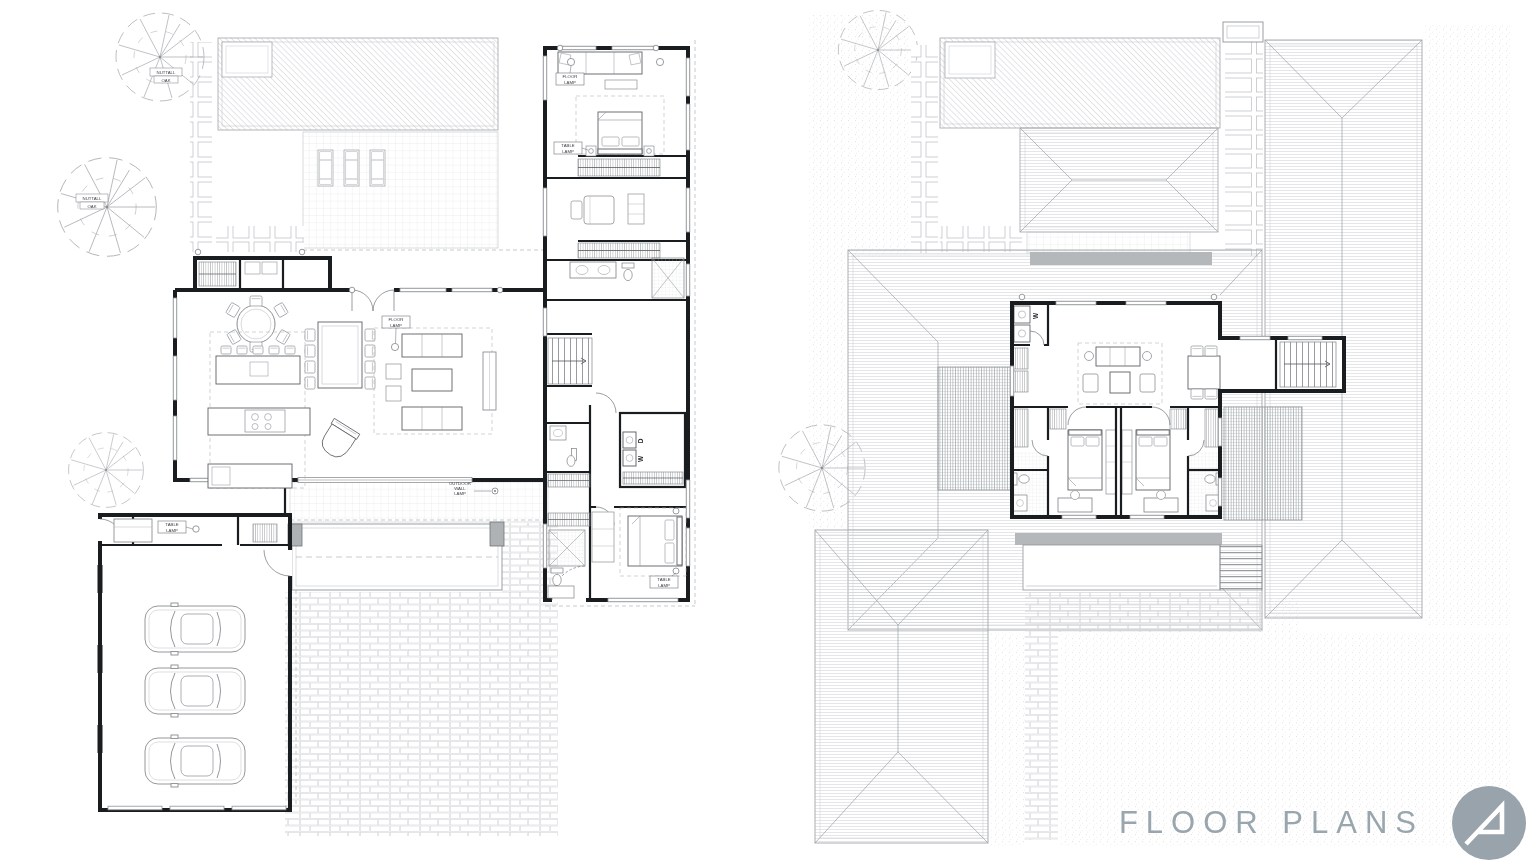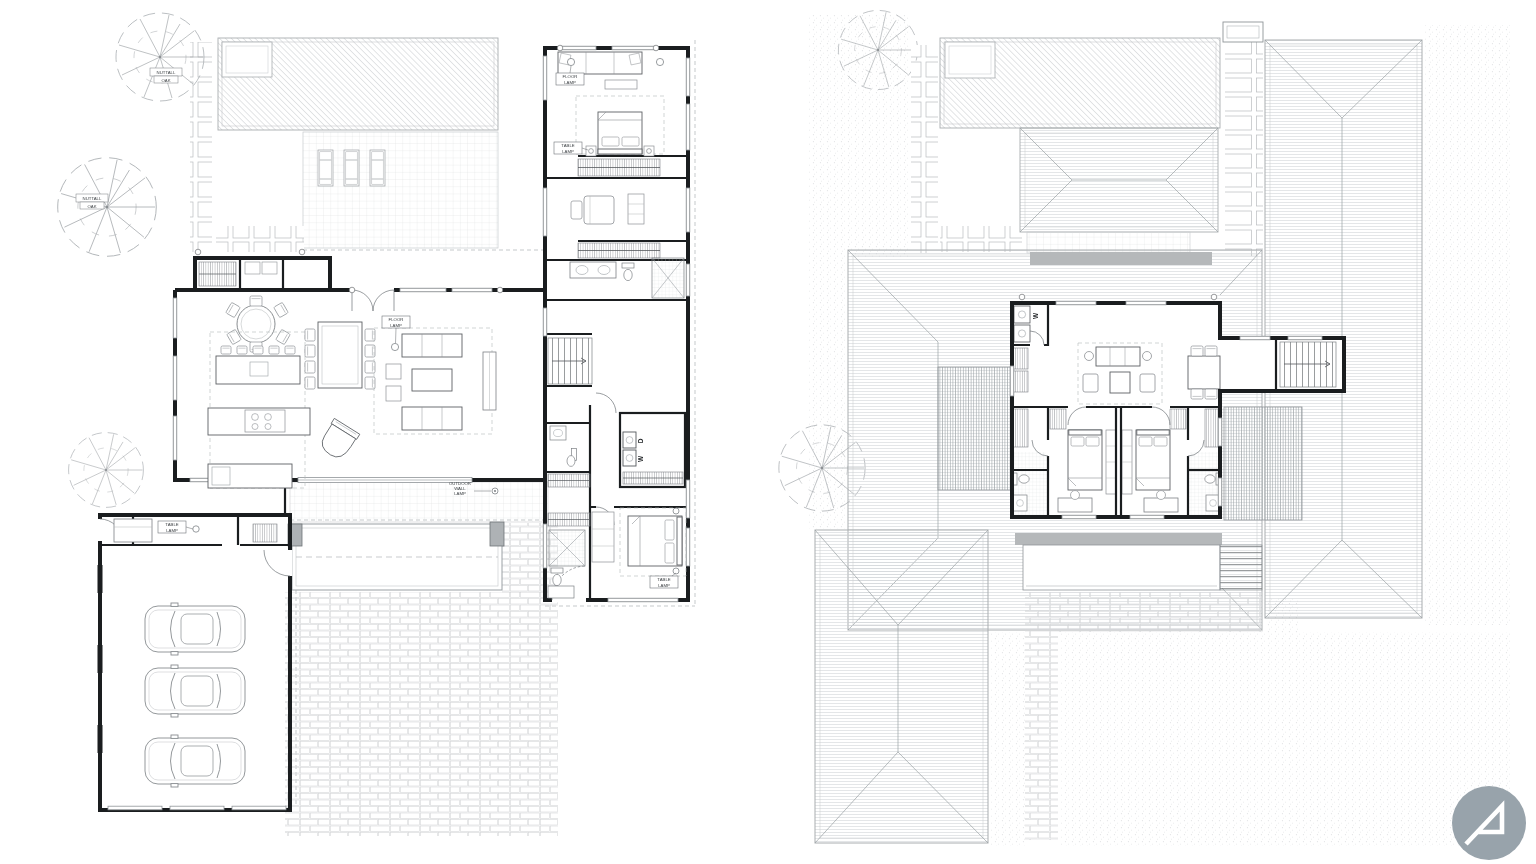--- a/index.html
+++ b/index.html
@@ -681,18 +681,19 @@
       </g>
       <g stroke="#55595d" stroke-width="0.6" fill="#fff">
         <circle cx="1022" cy="297" r="2.8"></circle>
             <circle cx="1214" cy="297" r="2.8"></circle>
       </g>
     </g>
   </g>
 </svg>
 
 <div class="footer">
+  <div class="footer-title">FLOOR PLANS</div>
   <svg width="78" height="78" viewBox="-39 -39 78 78">
     <circle r="37" fill="#98a3ab"></circle>
     <path d="M-23,21 L13,-17 L13,9 L-11.6,9" fill="none" stroke="#ffffff" stroke-width="4.6"></path>
   </svg>
 </div>
 </div>
 
 </body></html>

